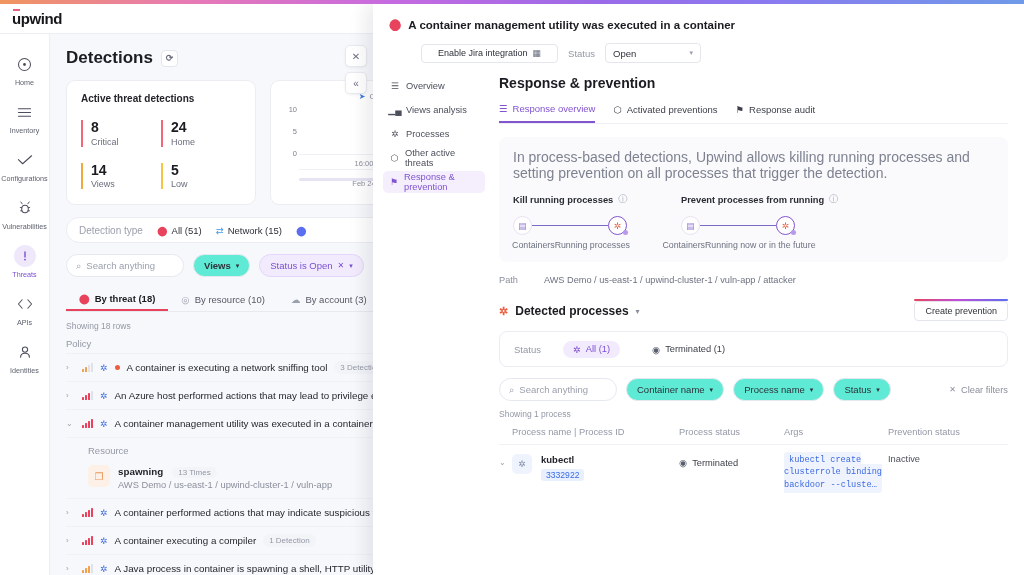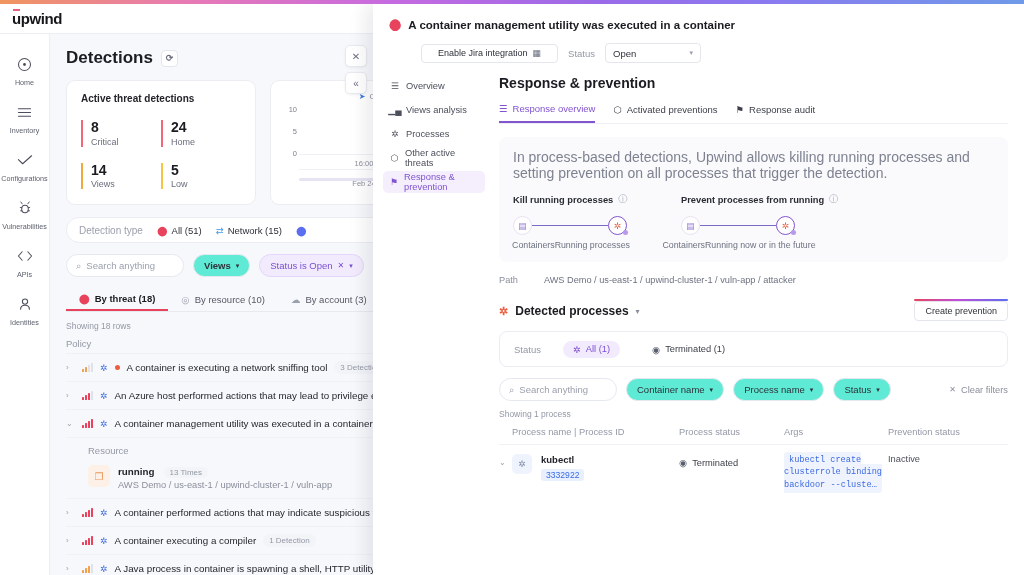--- a/index.html
+++ b/index.html
@@ -247,20 +247,29 @@
   </div>
   <div class="rail-item">
     <span class="rail-glyph">
       <svg width="14" height="14" viewBox="0 0 15 15">
           <rect x="4" y="4.5" width="7" height="8" rx="3.5" stroke="#4c505c" stroke-width="1.1" fill="none"></rect>
           <path d="M4.5 3l-1.5-2M10.5 3l1.5-2M2.5 7h1.5M11 7h1.5M2.8 10.5h1.4M10.8 10.5h1.6" stroke="#4c505c" stroke-width="1" stroke-linecap="round"></path>
         </svg>
     </span>
     <span class="rail-label">Vulnerabilities</span>
   </div>
+  <div class="rail-item active">
+    <span class="rail-glyph">
+      <svg width="14" height="14" viewBox="0 0 14 14">
+          <path d="M7 3v5" stroke="#7a4fd1" stroke-width="1.4" stroke-linecap="round"></path>
+          <circle cx="7" cy="10.6" r=".95" fill="#7a4fd1"></circle>
+        </svg>
+    </span>
+    <span class="rail-label">Threats</span>
+  </div>
   <div class="rail-item">
     <span class="rail-glyph">
       <svg width="16" height="12" viewBox="0 0 17 12">
           <path d="M5.5 1.5L1.5 6l4 4.5M11.5 1.5L15.5 6l-4 4.5" stroke="#4c505c" stroke-width="1.1" fill="none" stroke-linecap="round" stroke-linejoin="round"></path>
         </svg>
     </span>
     <span class="rail-label">APIs</span>
   </div>
   <div class="rail-item">
     <span class="rail-glyph">
@@ -413,21 +422,21 @@
             <i style="height:9px;background:#e8435c"></i>
         </span>
         <span class="gear-b">✲</span>
         <span>A container management utility was executed in a container</span>
         <span class="badge-det">1 Dete</span>
       </div>
       <div class="sub-head">Resource</div>
       <div class="res-row">
         <span class="res-ic">❐</span>
         <span>
-          <span class="res-name">running</span>
+          <span class="res-name">spawning</span>
           <span class="res-times">13 Times</span>
           <div class="res-path">AWS Demo / us-east-1 / upwind-cluster-1 / vuln-app</div>
         </span>
       </div>
       <div class="lrow">
         <span class="caret">›</span>
         <span class="spark">
           <i style="height:3px;background:#e8435c"></i>
             <i style="height:5px;background:#e8435c"></i>
             <i style="height:7px;background:#e8435c"></i>

